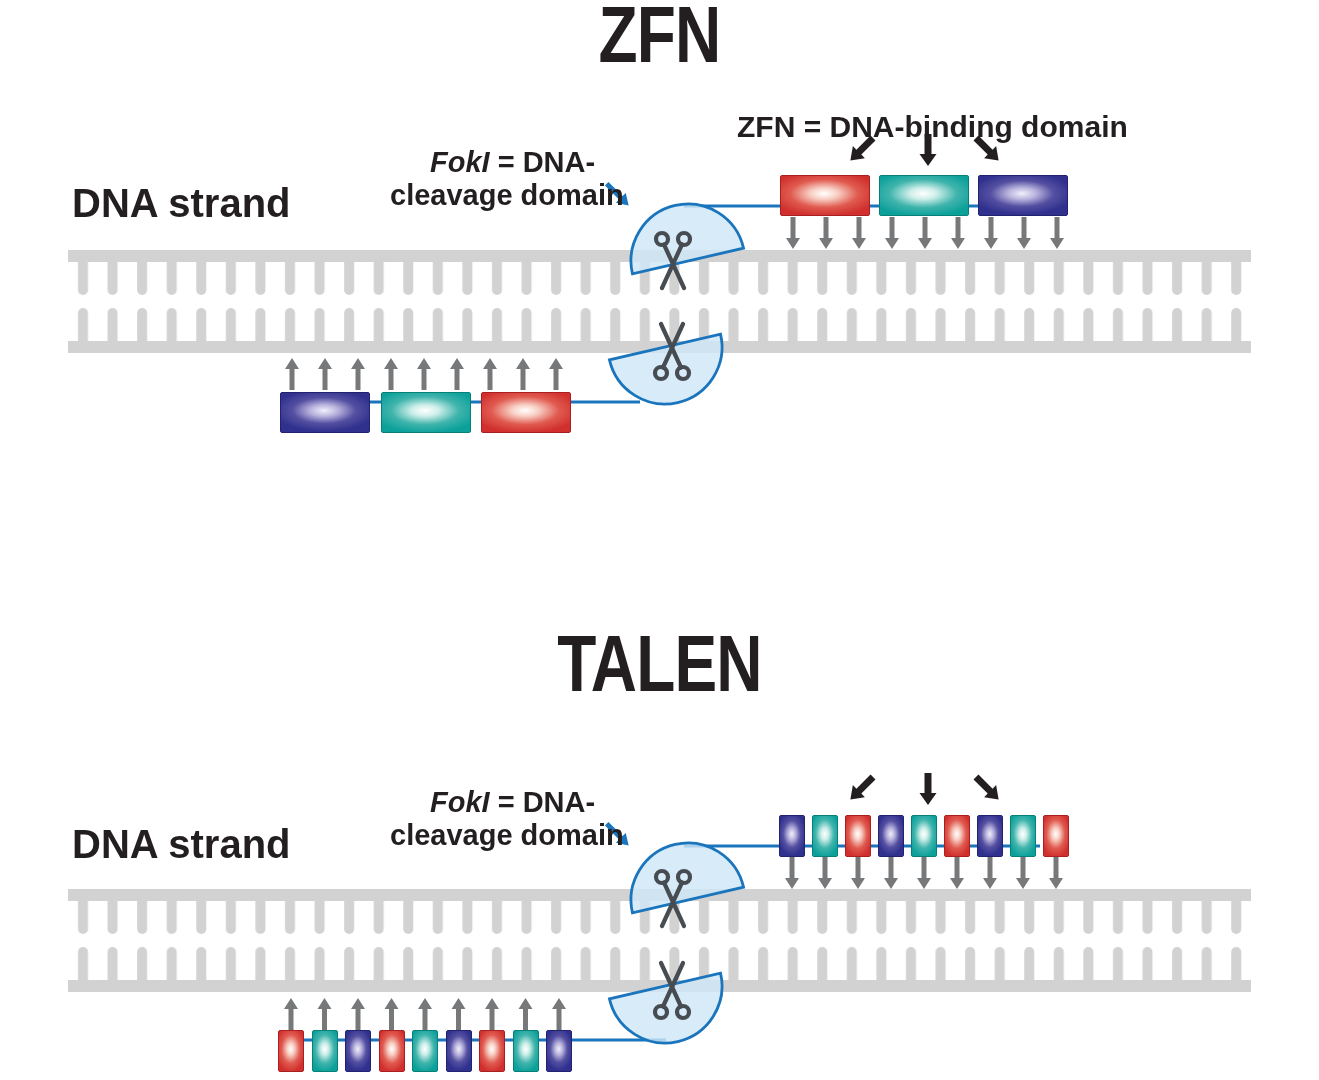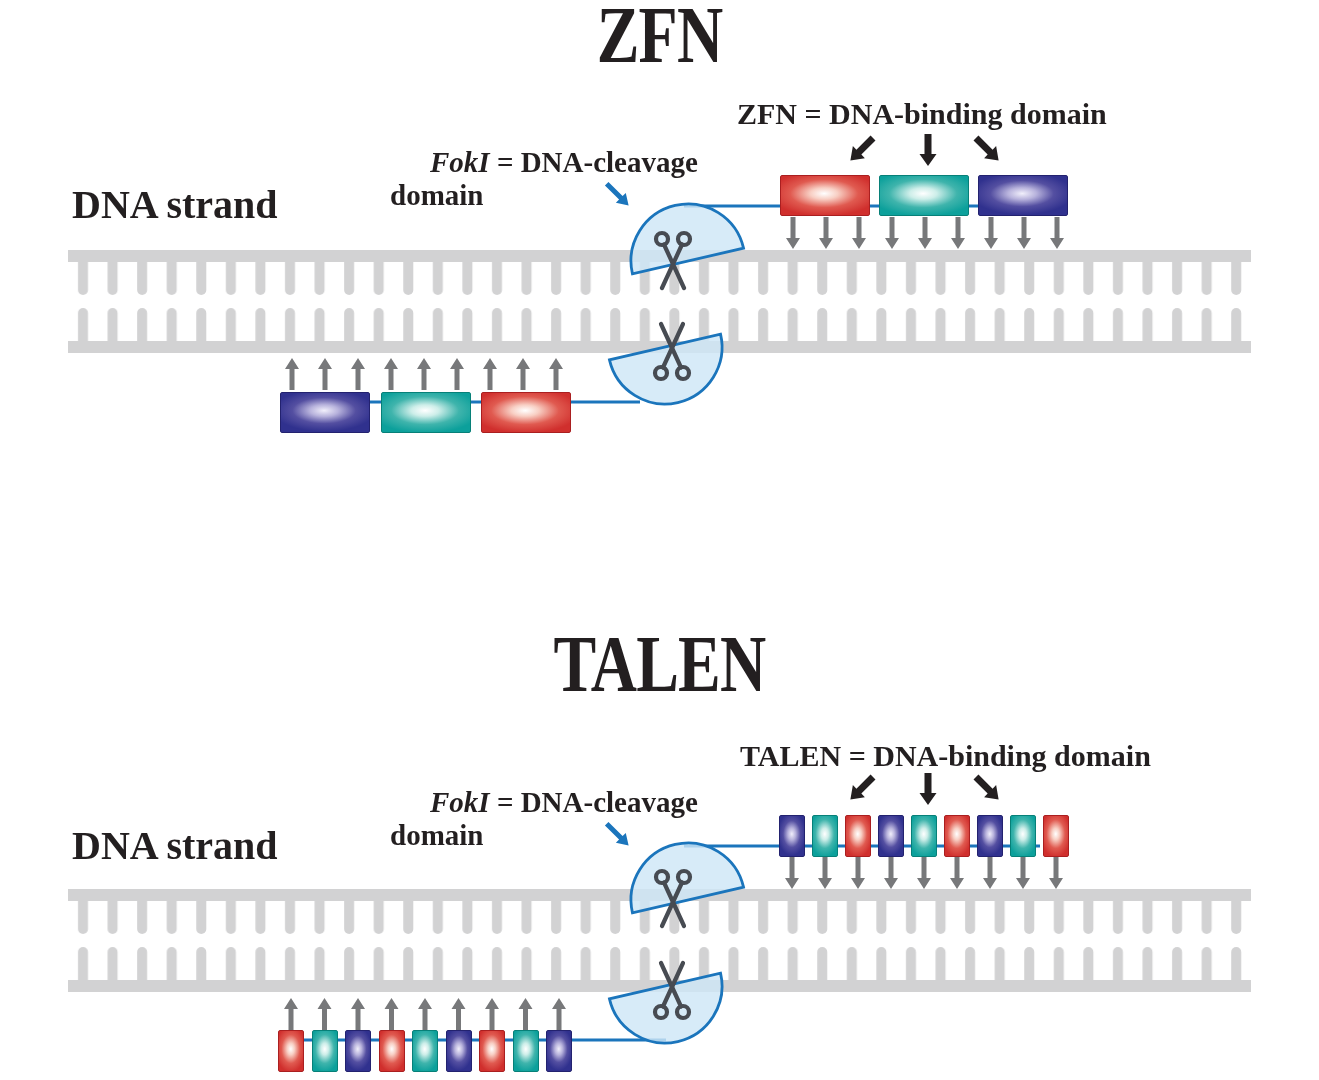--- a/index.html
+++ b/index.html
@@ -1,18 +1,18 @@
 <!DOCTYPE html>
 <html><head>
 <meta charset="utf-8">
 <style>
   html,body{margin:0;padding:0;background:#ffffff;}
   #canvas{
     position:relative;width:1319px;height:1080px;background:#ffffff;overflow:hidden;
-    font-family:Liberation Serif, serif;color:#231f20;
+    font-family:Liberation Sans, sans-serif;color:#231f20;
   }
   .title{
     position:absolute;left:0;width:100%;text-align:center;
     font-size:80px;font-weight:bold;letter-spacing:-1px;line-height:1.1;
     transform:scaleX(.8);color:#231f20;white-space:nowrap;
   }
   .lbl{position:absolute;font-weight:bold;color:#231f20;white-space:nowrap;}
   .bind-lbl{font-size:30px;}
   .fok-lbl{font-size:29px;line-height:1.13;white-space:normal;width:318px;}
   .fok-lbl .it{font-style:italic;margin-left:40px;}
@@ -142,40 +142,39 @@
       </g>
 
     <use href="#domeUp" class="dome" transform="translate(688,900) rotate(-13)"></use>
     <use href="#domeDn" class="dome" transform="translate(665,986) rotate(-13)"></use>
     <use href="#scis" transform="translate(673,901)"></use>
     <use href="#scis" transform="translate(672,988) rotate(180)"></use>
   </svg>
 
   <div class="title" style="top:-9px;">ZFN</div>
 
-  <div class="lbl bind-lbl" style="left:737px;top:97px;">ZFN = DNA-binding domain</div>
+  <div class="lbl bind-lbl" style="left:737px;top:110px;">ZFN = DNA-binding domain</div>
 
   <div class="lbl fok-lbl" style="left:390px;top:146px;"><span class="it">FokI</span><span> = DNA-cleavage domain</span></div>
 
   <div class="lbl dna-lbl" style="left:72px;top:181px;">DNA strand</div>
 
   <div class="box-row" id="zfn-top-row">
       <div class="pbox c-red"></div>
       <div class="pbox c-teal"></div>
       <div class="pbox c-blue"></div>
     </div>
   <div class="box-row" id="zfn-bottom-row">
       <div class="pbox c-blue"></div>
       <div class="pbox c-teal"></div>
       <div class="pbox c-red"></div>
     </div>
 
   <div class="title" style="top:620px;">TALEN</div>
 
-  <div class="lbl bind-lbl" style="left:740px;top:739px;">TALEN = DNA-binding domain</div>
 
   <div class="lbl fok-lbl" style="left:390px;top:786px;"><span class="it">FokI</span><span> = DNA-cleavage domain</span></div>
 
   <div class="lbl dna-lbl" style="left:72px;top:822px;">DNA strand</div>
 
   <div class="box-row" id="talen-top-row">
       <div class="pbox c-blue"></div>
       <div class="pbox c-teal"></div>
       <div class="pbox c-red"></div>
       <div class="pbox c-blue"></div>

